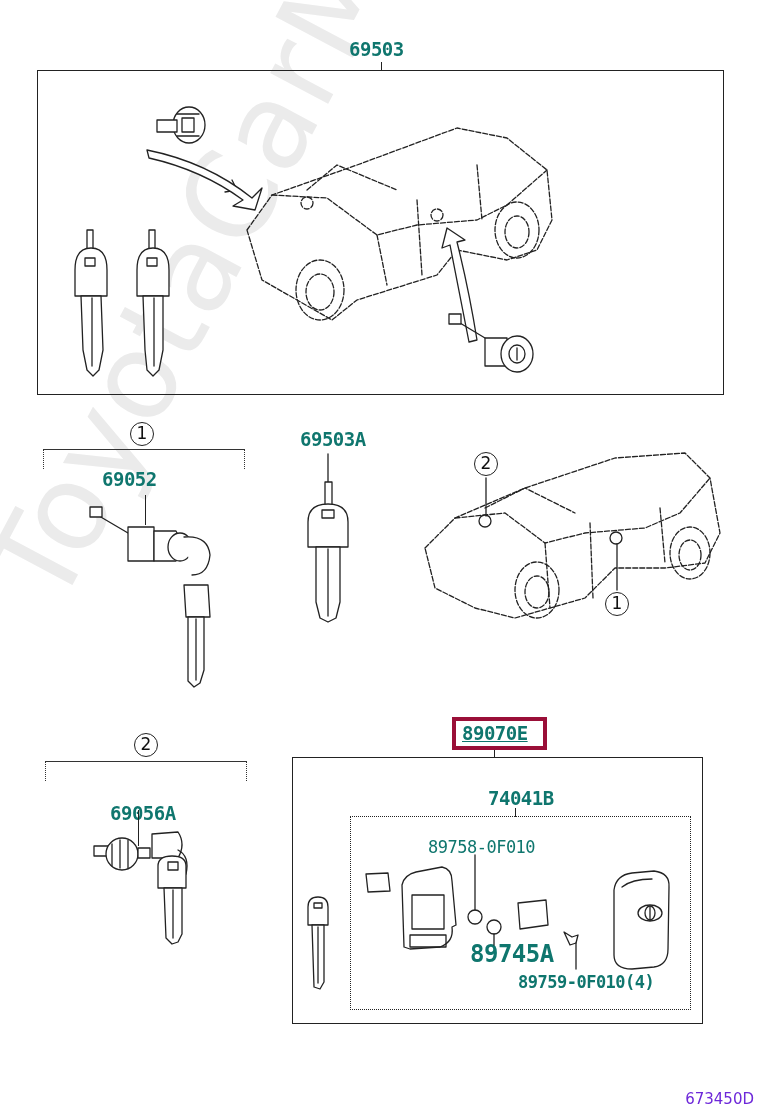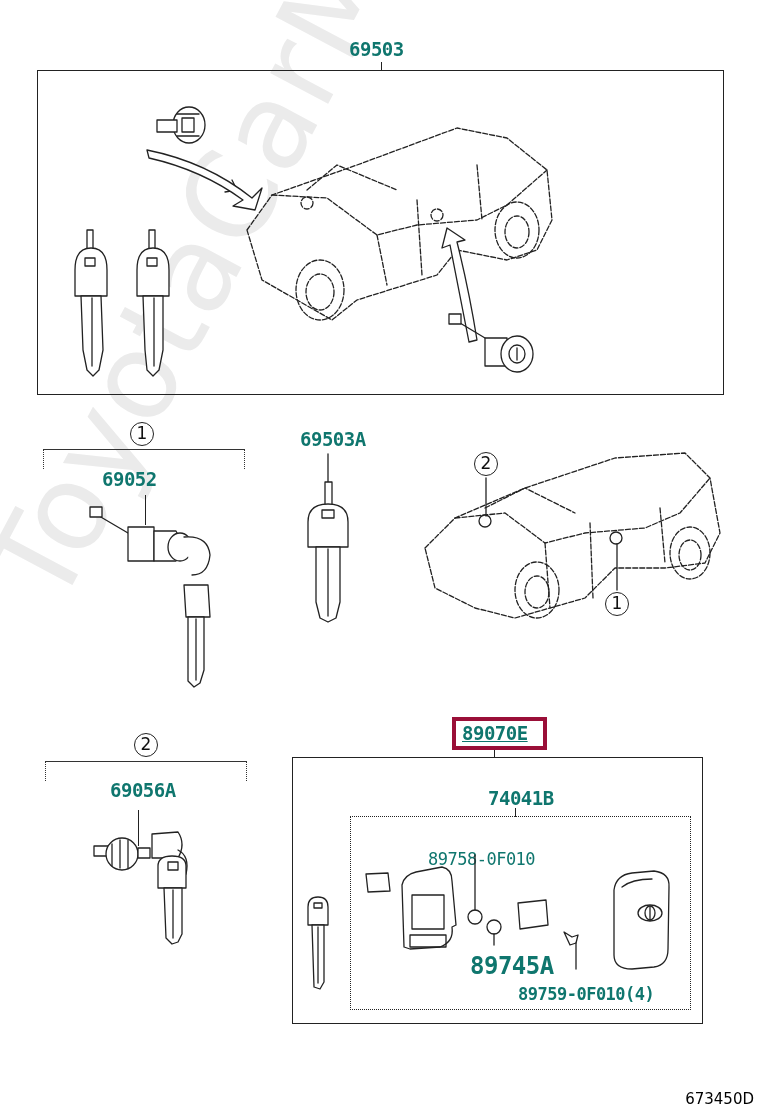--- a/index.html
+++ b/index.html
@@ -1,39 +1,39 @@
 <!DOCTYPE html>
 <html><head>
   <meta charset="utf-8">
   <style>
     html, body { margin: 0; padding: 0; background: #ffffff; }
     body { width: 760px; height: 1112px; position: relative; overflow: hidden;
            font-family: "Liberation Sans", sans-serif; color: #111; }
     .lbl { position: absolute; font-family: "DejaVu Sans Mono", monospace; font-weight: bold;
            font-size: 19px; letter-spacing: -0.5px; color: #0f766e; white-space: nowrap; }
-    .lbl.sm { font-size: 17px; font-weight: normal; margin-top: 12px; }
+    .lbl.sm { font-size: 17px; font-weight: normal; }
     .box { position: absolute; border: 1.3px solid #222; box-sizing: border-box; }
     .box.dotted { border-style: dotted; border-width: 1.5px; }
     .circ { position: absolute; width: 24px; height: 24px; border: 1.3px solid #222; border-radius: 50%;
             box-sizing: border-box; font-family: "DejaVu Sans", sans-serif; font-size: 17px;
             line-height: 21px; text-align: center; background: #fff; }
     .bracket { position: absolute; border-top: 1.2px solid #333; border-left: 1.2px dotted #333;
                border-right: 1.2px dotted #333; box-sizing: border-box; height: 20px; }
     .leader { position: absolute; width: 0; border-left: 1.3px solid #222; }
     .highlight { position: absolute; border: 4px solid #9a0f38; background: #fff; box-sizing: border-box; }
     .watermark { position: absolute; left: -40px; top: 560px; font-family: "DejaVu Sans", sans-serif;
                  font-size: 120px; color: #ebebeb; transform: rotate(-62deg); transform-origin: left top;
                  white-space: nowrap; pointer-events: none; z-index: 0; letter-spacing: 2px; }
     svg { position: absolute; overflow: visible; }
     svg * { fill: none; stroke: #222; stroke-width: 1.3; stroke-linejoin: round; stroke-linecap: round; }
     svg .fill { fill: #fff; }
     svg .dash { stroke-dasharray: 5 2; }
     .fig { z-index: 1; }
     .code { position: absolute; right: 6px; bottom: 4px; font-family: "DejaVu Sans", sans-serif;
-            font-size: 15px; color: #000000; }
+            font-size: 15px; color: #6d28d9; }
   </style>
 </head>
 <body>
 
 <div class="watermark">ToyotaCarMine.ru</div>
 
 <div class="lbl" style="left:349px; top:38px;">69503</div>
 <div class="leader" style="left:381px; top:62px; height:8px;"></div>
 <div class="box" style="left:37px; top:70px; width:687px; height:325px;"></div>
 
@@ -134,21 +134,21 @@
   <circle class="fill" cx="70" cy="83" r="6"></circle>
   <circle class="fill" cx="201" cy="100" r="6"></circle>
   <line x1="71" y1="40" x2="71" y2="78"></line>
   <line x1="202" y1="106" x2="202" y2="152"></line>
 </svg>
 <div class="circ" style="left:474px; top:452px;">2</div>
 <div class="circ" style="left:605px; top:592px;">1</div>
 
 <div class="circ" style="left:134px; top:733px;">2</div>
 <div class="bracket" style="left:45px; top:761px; width:202px;"></div>
-<div class="lbl" style="left:110px; top:779px;text-align:center;">69056A</div>
+<div class="lbl" style="left:110px; top:802px;text-align:center;">69056A</div>
 <div class="leader" style="left:138px; top:810px; height:36px;"></div>
 <svg class="fig" style="left:90px; top:826px;" width="110" height="130">
   <rect class="fill" x="4" y="20" width="14" height="10"></rect>
   <ellipse class="fill" cx="32" cy="28" rx="16" ry="16"></ellipse>
   <line x1="22" y1="18" x2="22" y2="40"></line>
   <line x1="30" y1="14" x2="30" y2="42"></line>
   <line x1="38" y1="14" x2="38" y2="42"></line>
   <rect class="fill" x="48" y="22" width="12" height="10"></rect>
   <path class="fill" d="M62 8 L88 6 Q96 18 88 32 L62 32 Z"></path>
   <path d="M88 24 Q100 30 96 48"></path>

